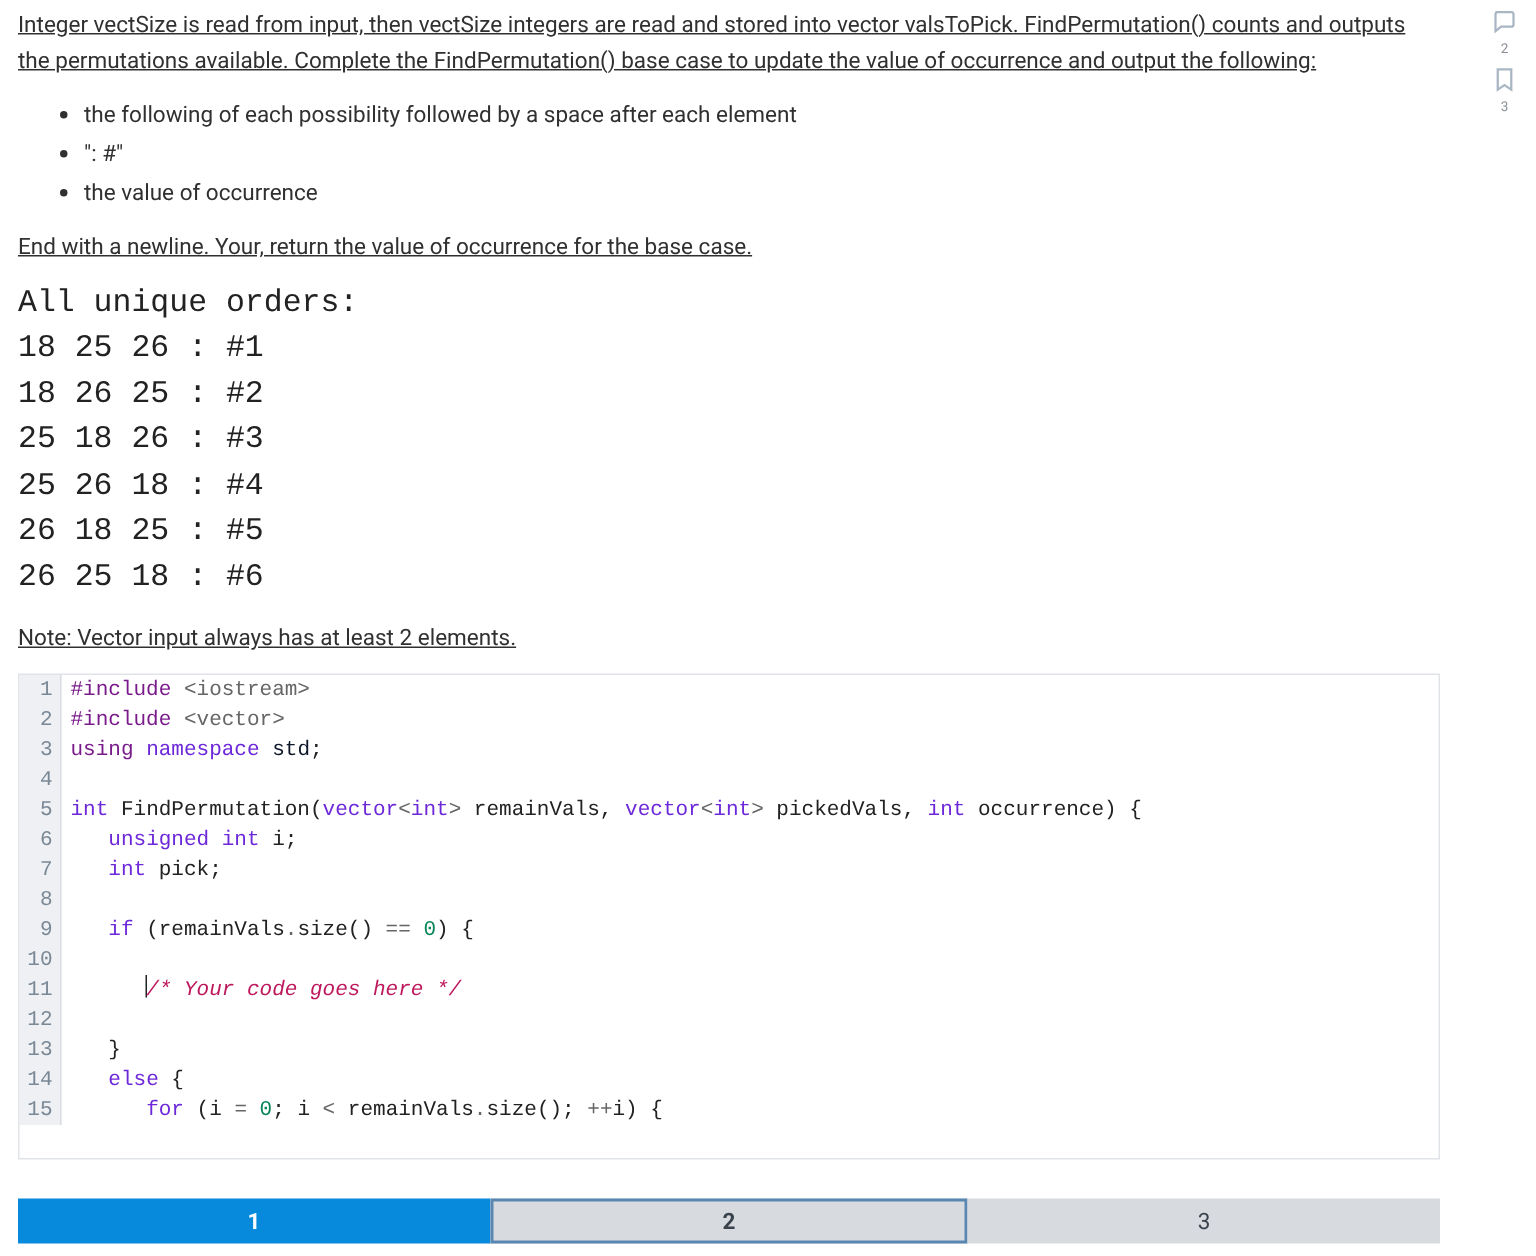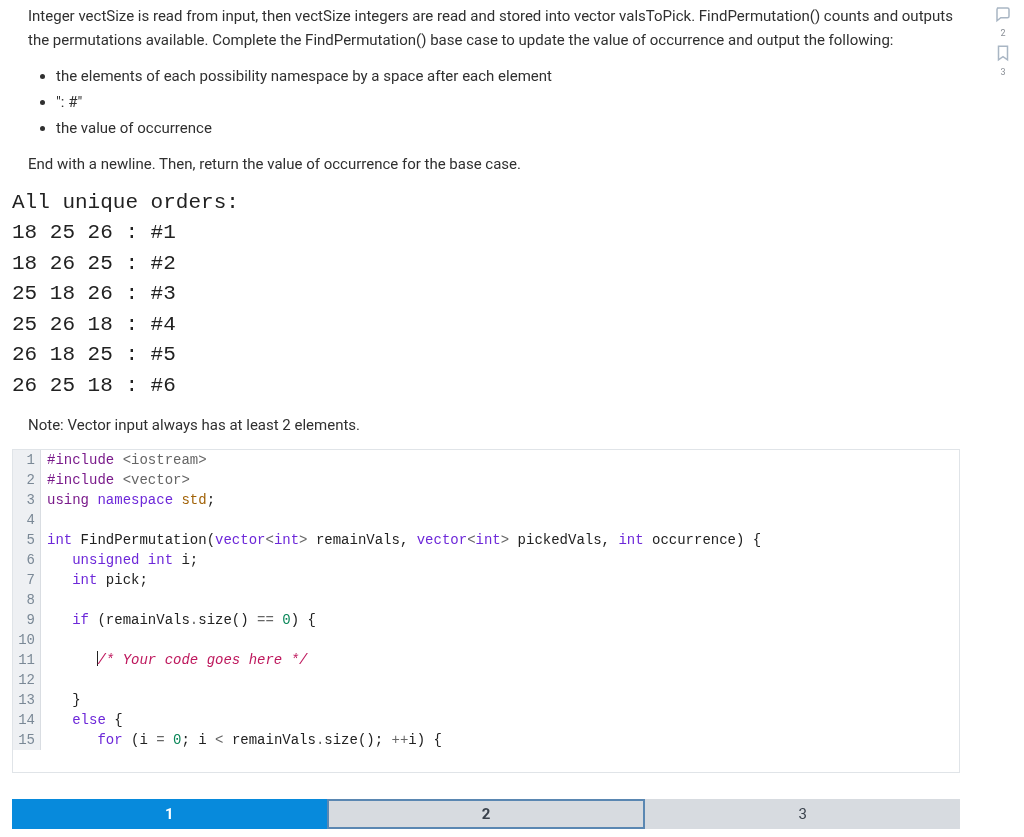--- a/index.html
+++ b/index.html
@@ -12,21 +12,21 @@
     background: #fff;
     position: relative;
     width: 1024px;
     height: 837px;
     overflow: hidden;
   }
   .main {
     padding: 4px 12px 0 12px;
     width: 972px;
   }
-  p { margin: 0 0 12px 16px; }
+  p { margin: 0 0 12px 0; text-decoration: underline; }
   ul {
     margin: 0 0 12px 0;
     padding-left: 44px;
   }
   ul li { margin-bottom: 2px; }
   pre.plain {
     font-family: "Courier New", Courier, monospace;
     font-size: 21px;
     line-height: 1.45;
     margin: 0 0 12px 0;
@@ -57,21 +57,21 @@
     border-right: 1px solid #d9dde2;
   }
   .cl {
     padding: 0 0 0 6px;
     white-space: pre;
     color: #222;
     font-family: Liberation Mono, monospace;
   }
   .kw-pre   { color: #7a1b8b; }  
   .kw-blue  { color: #6d28d9; }
-  .nm       { color: #a16207; }  
+  .nm       { color: #0f172a; }  
   .num      { color: #098658; }
   .cmt      { color: #be185d; font-style: italic; }
   .op       { color: #666; }
   .angle    { color: #666; }
   .cursor   {
     display: inline-block;
     width: 1px;
     height: 15px;
     background: #222;
     vertical-align: -2px;
@@ -124,26 +124,26 @@
     line-height: 1;
   }
 </style>
 </head>
 <body>
 
 <div class="main">
   <p>Integer vectSize is read from input, then vectSize integers are read and stored into vector valsToPick. FindPermutation() counts and outputs the permutations available. Complete the FindPermutation() base case to update the value of occurrence and output the following:</p>
 
   <ul>
-    <li>the elements of each possibility namespace by a space after each element</li>
+    <li>the following of each possibility followed by a space after each element</li>
     <li>": #"</li>
     <li>the value of occurrence</li>
   </ul>
 
-  <p>End with a newline. Then, return the value of occurrence for the base case.</p>
+  <p>End with a newline. Your, return the value of occurrence for the base case.</p>
 
   <pre class="plain">All unique orders:
 18 25 26 : #1
 18 26 25 : #2
 25 18 26 : #3
 25 26 18 : #4
 26 18 25 : #5
 26 25 18 : #6</pre>
 
   <p>Note: Vector input always has at least 2 elements.</p>

